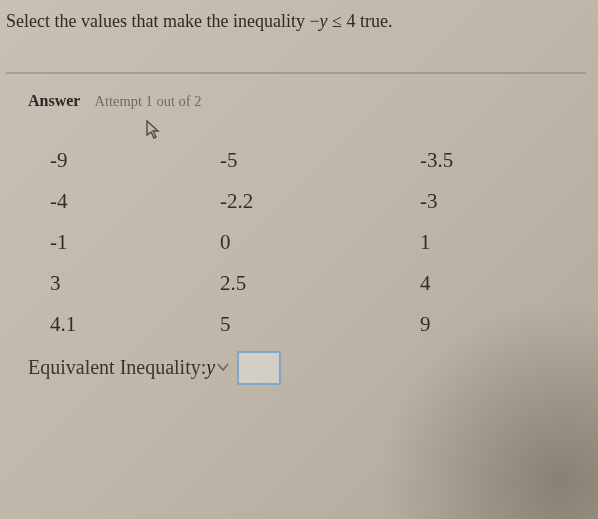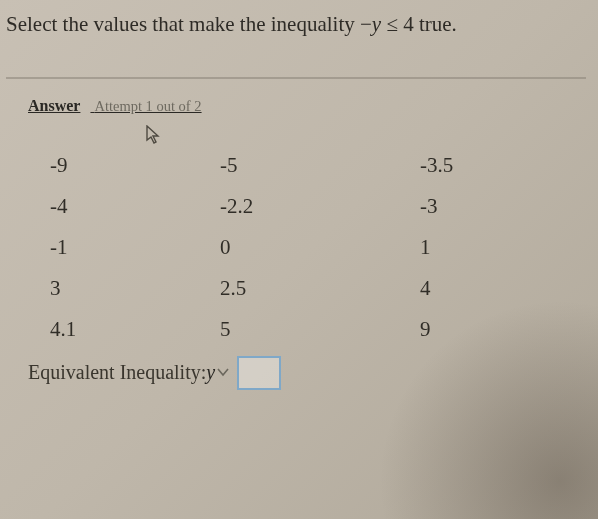--- a/index.html
+++ b/index.html
@@ -10,37 +10,36 @@
       font-family: Georgia, 'Times New Roman', serif;
       color: #2a2824;
       position: relative;
       overflow: hidden;
     }
     .page {
       padding: 8px 12px 12px 6px;
       position: relative;
     }
     .question-text {
-      font-size: 21px;
+      font-size: 18px;
       line-height: 1.55;
       color: #2e2b26;
       margin-bottom: 36px;
     }
     .question-text .line { display: block; }
     .math-var { font-style: italic; font-family: 'Times New Roman', serif; }
     .divider {
       border: none;
       border-top: 2px solid #8a8478;
       margin: 18px 0 18px 0;
       opacity: 0.55;
     }
     .answer-head {
       margin: 6px 0 10px 22px;
       font-size: 16px;
-      text-decoration: underline;
     }
     .answer-label { font-weight: bold; color: #2a2824; margin-right: 10px; }
     .attempt-text { color: #6e6a60; font-size: 14.5px; }
     .cursor-area {
       margin-left: 140px;
       height: 22px;
       position: relative;
     }
     .cursor-icon {
       position: absolute;

